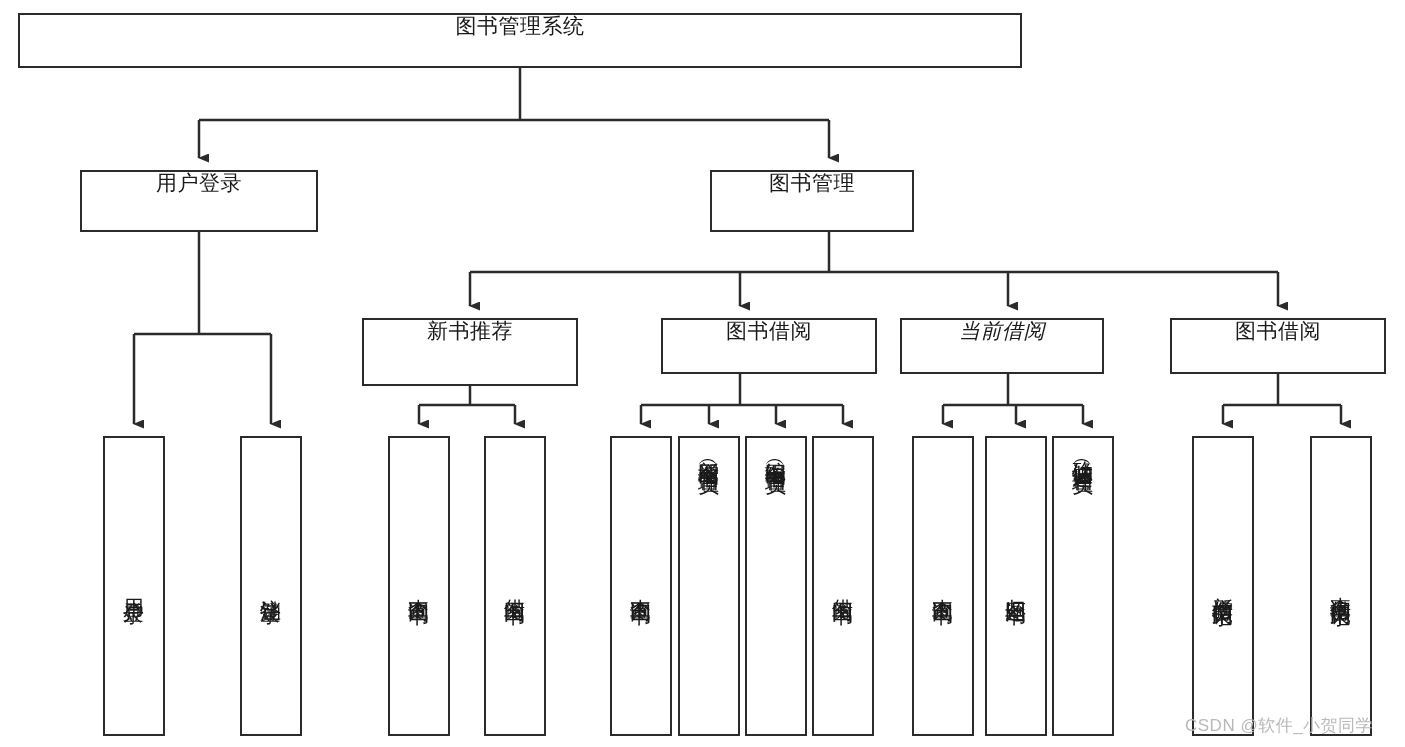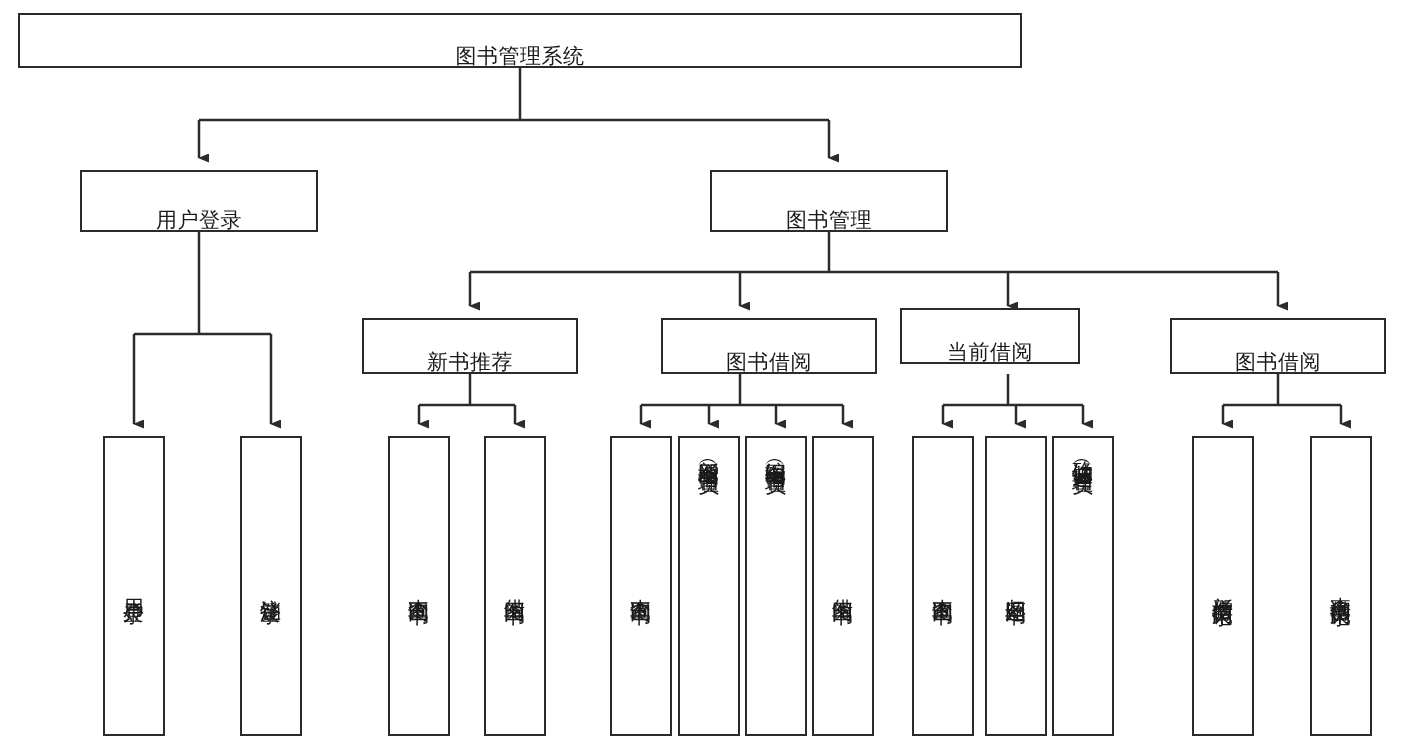--- a/index.html
+++ b/index.html
@@ -19,21 +19,21 @@
     left: 0; top: 0;
     width: 1405px;
     height: 747px;
   }
   .node-box {
     position: absolute;
     box-sizing: border-box;
     border: 2px solid #2b2b2b;
     background: #ffffff;
     display: flex;
-    align-items: flex-end;
+    align-items: flex-start;
     justify-content: center;
   }
   .node-label-h {
     font-size: 21px;
     color: #1a1a1a;
     letter-spacing: 0.5px;
     white-space: nowrap;
     line-height: 1;
   }
   .node-label-v {
@@ -122,24 +122,24 @@
       </div>
       <div class="node-box" style="left: 80px; top: 170px; width: 238px; height: 62px;">
         <span class="node-label-h">用户登录</span>
       </div>
       <div class="node-box leaf-box center-v" style="left: 103px; top: 436px; width: 62px; height: 300px;">
         <span class="node-label-v">用户登录</span>
       </div>
       <div class="node-box leaf-box center-v" style="left: 240px; top: 436px; width: 62px; height: 300px;">
         <span class="node-label-v">注销登录</span>
       </div>
-      <div class="node-box" style="left: 710px; top: 170px; width: 238px; height: 62px;">
+      <div class="node-box" style="left: 710px; top: 170px; width: 204px; height: 62px;">
         <span class="node-label-h">图书管理</span>
       </div>
-      <div class="node-box" style="left: 362px; top: 318px; width: 216px; height: 56px;">
+      <div class="node-box" style="left: 362px; top: 318px; width: 216px; height: 68px;">
         <span class="node-label-h">新书推荐</span>
       </div>
       <div class="node-box leaf-box center-v" style="left: 388px; top: 436px; width: 62px; height: 300px;">
         <span class="node-label-v">查询图书</span>
       </div>
       <div class="node-box leaf-box center-v" style="left: 484px; top: 436px; width: 62px; height: 300px;">
         <span class="node-label-v">借阅图书</span>
       </div>
       <div class="node-box" style="left: 632px; top: 318px; width: 216px; height: 56px; margin-left: 29px;">
         <span class="node-label-h">图书借阅</span>
@@ -149,21 +149,21 @@
       </div>
       <div class="node-box leaf-box" style="left: 678px; top: 436px; width: 62px; height: 300px;">
         <span class="node-label-v">新增图书（管理员）</span>
       </div>
       <div class="node-box leaf-box" style="left: 745px; top: 436px; width: 62px; height: 300px;">
         <span class="node-label-v">编辑图书（管理员）</span>
       </div>
       <div class="node-box leaf-box center-v" style="left: 812px; top: 436px; width: 62px; height: 300px;">
         <span class="node-label-v">借阅图书</span>
       </div>
-      <div class="node-box" style="left: 900px; top: 308px; width: 180px; height: 56px;">
+      <div class="node-box" style="left: 900px; top: 318px; width: 204px; height: 56px; font-style: italic;">
         <span class="node-label-h">当前借阅</span>
       </div>
       <div class="node-box leaf-box center-v" style="left: 912px; top: 436px; width: 62px; height: 300px;">
         <span class="node-label-v">查询图书</span>
       </div>
       <div class="node-box leaf-box center-v" style="left: 985px; top: 436px; width: 62px; height: 300px;">
         <span class="node-label-v">归还图书</span>
       </div>
       <div class="node-box leaf-box" style="left: 1052px; top: 436px; width: 62px; height: 300px;">
         <span class="node-label-v">确认归还（管理员）</span>
@@ -171,13 +171,14 @@
       <div class="node-box" style="left: 1170px; top: 318px; width: 216px; height: 56px;">
         <span class="node-label-h">图书借阅</span>
       </div>
       <div class="node-box leaf-box center-v" style="left: 1192px; top: 436px; width: 62px; height: 300px;">
         <span class="node-label-v">新增借阅记录</span>
       </div>
       <div class="node-box leaf-box center-v" style="left: 1310px; top: 436px; width: 62px; height: 300px;">
         <span class="node-label-v">查询借阅记录</span>
       </div>
     </div>
+  <div class="watermark">CSDN @软件_小贺同学</div>
 </div>
 
 </body></html>

